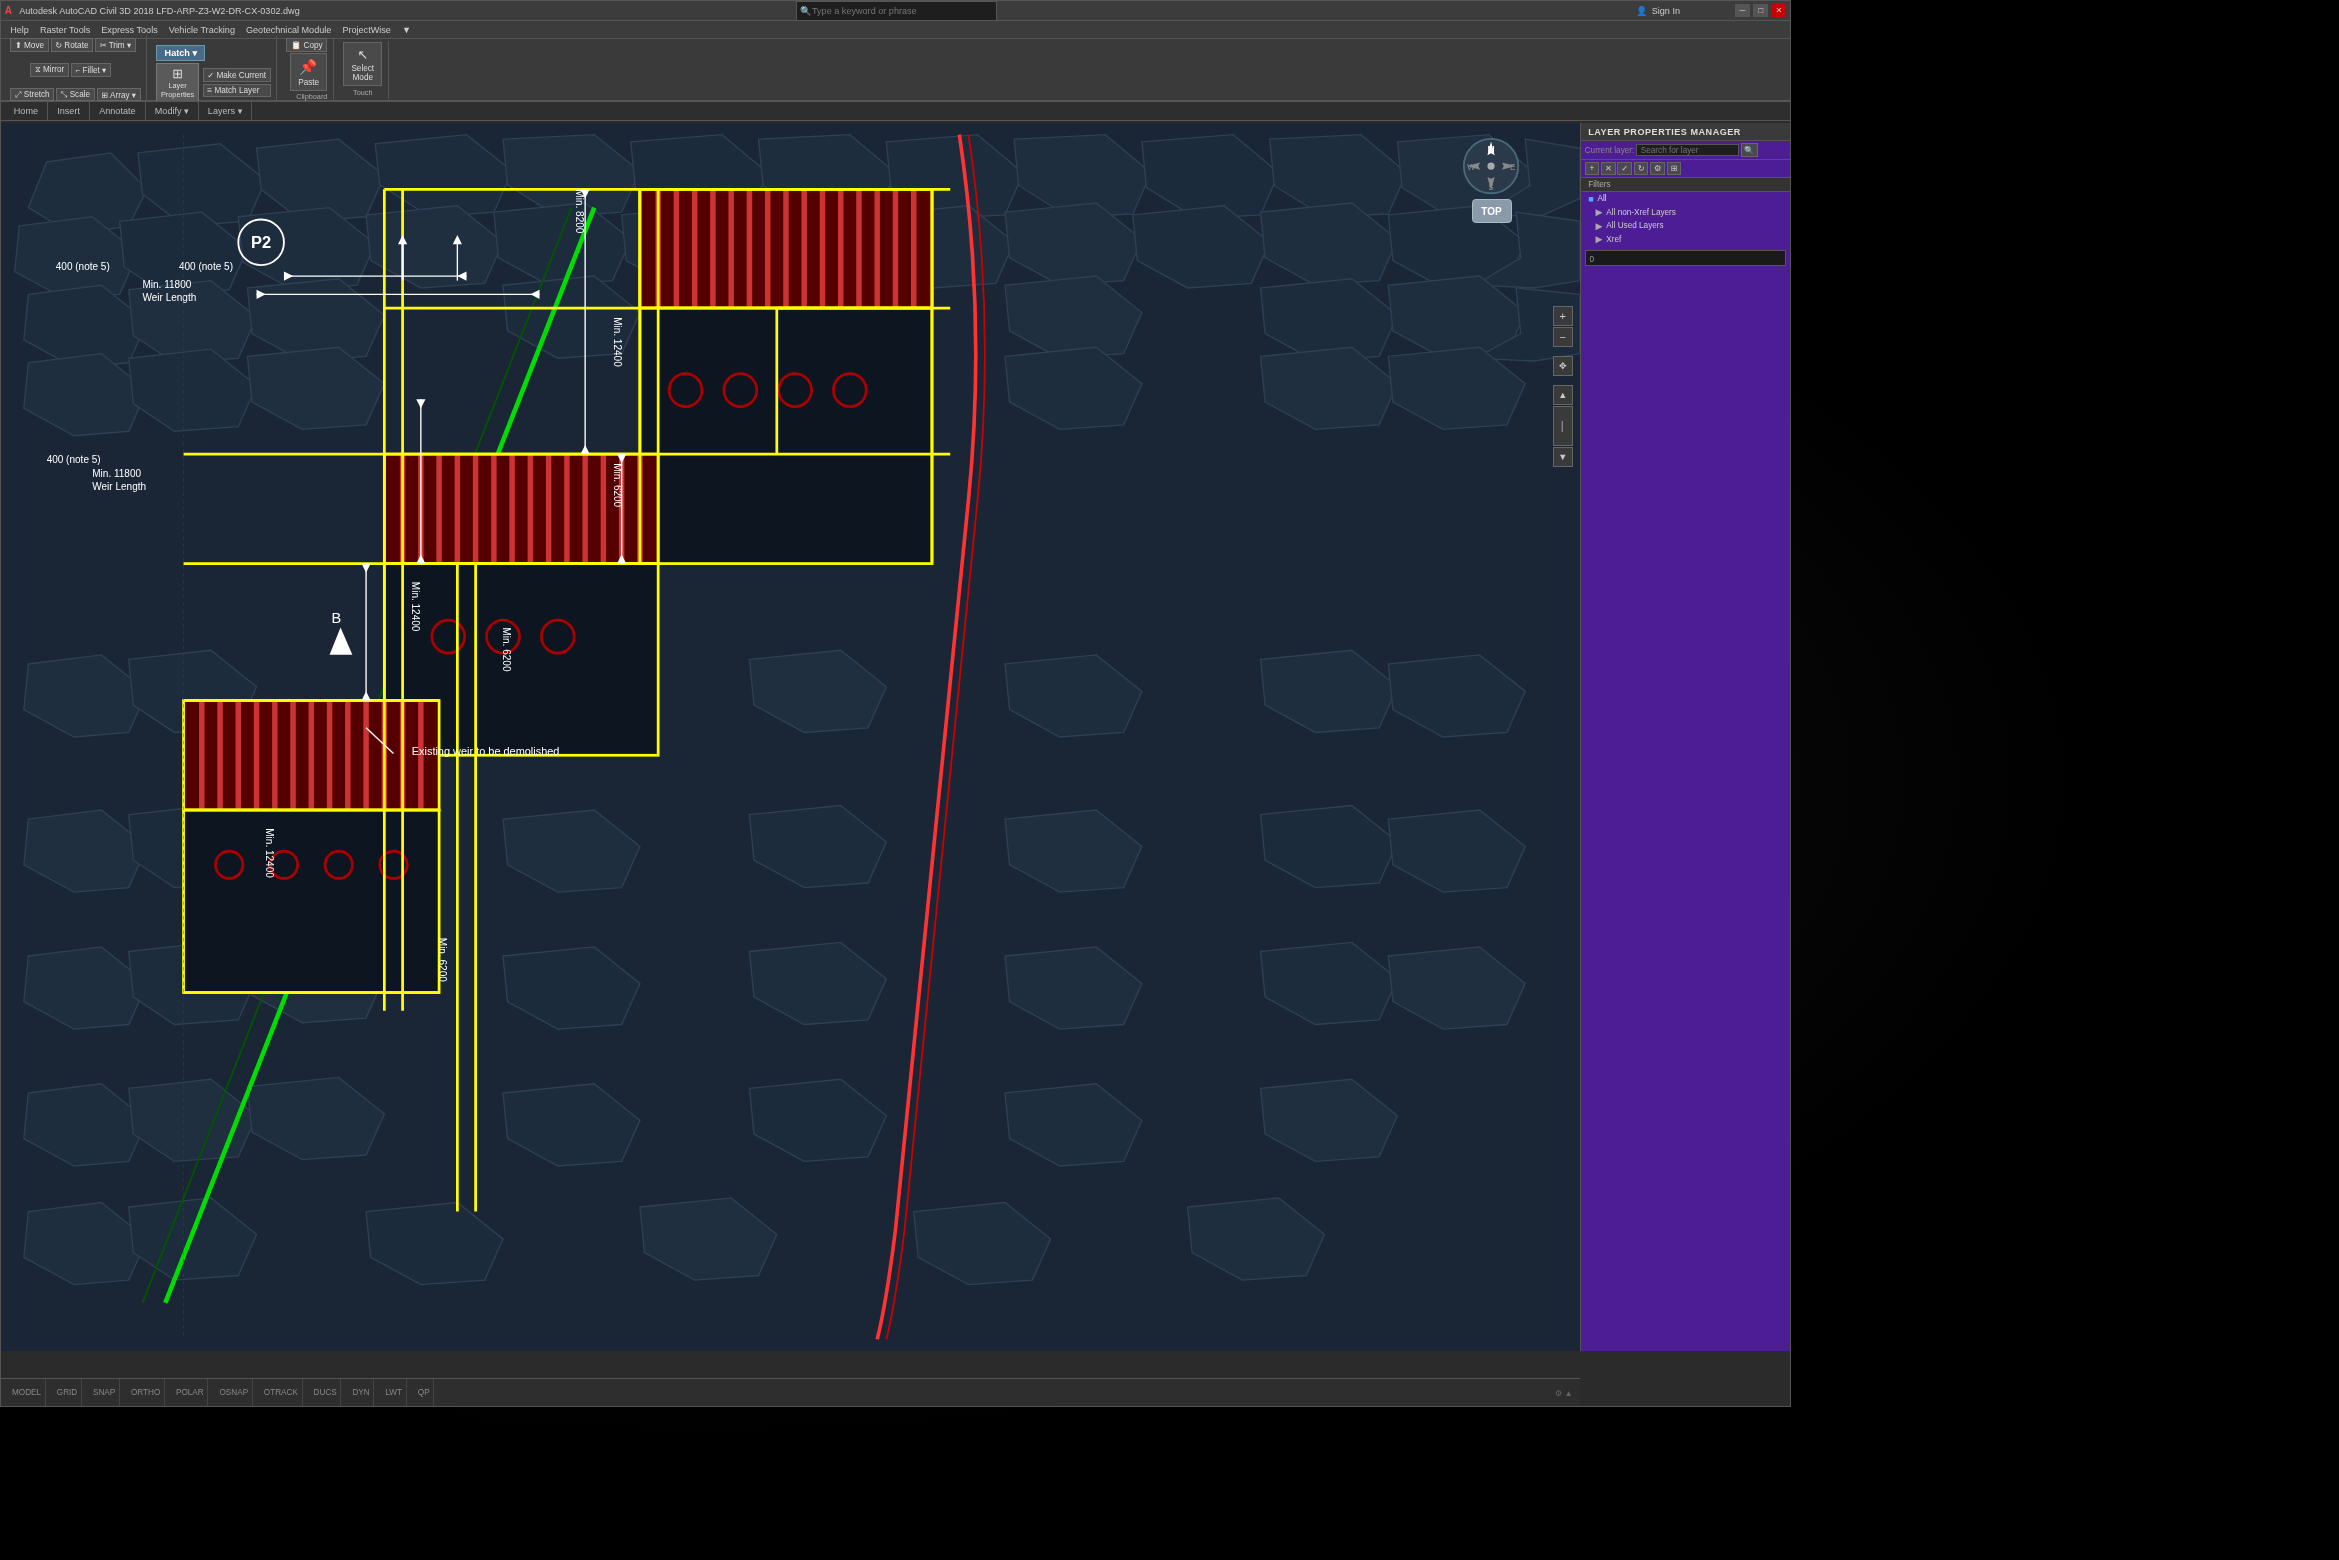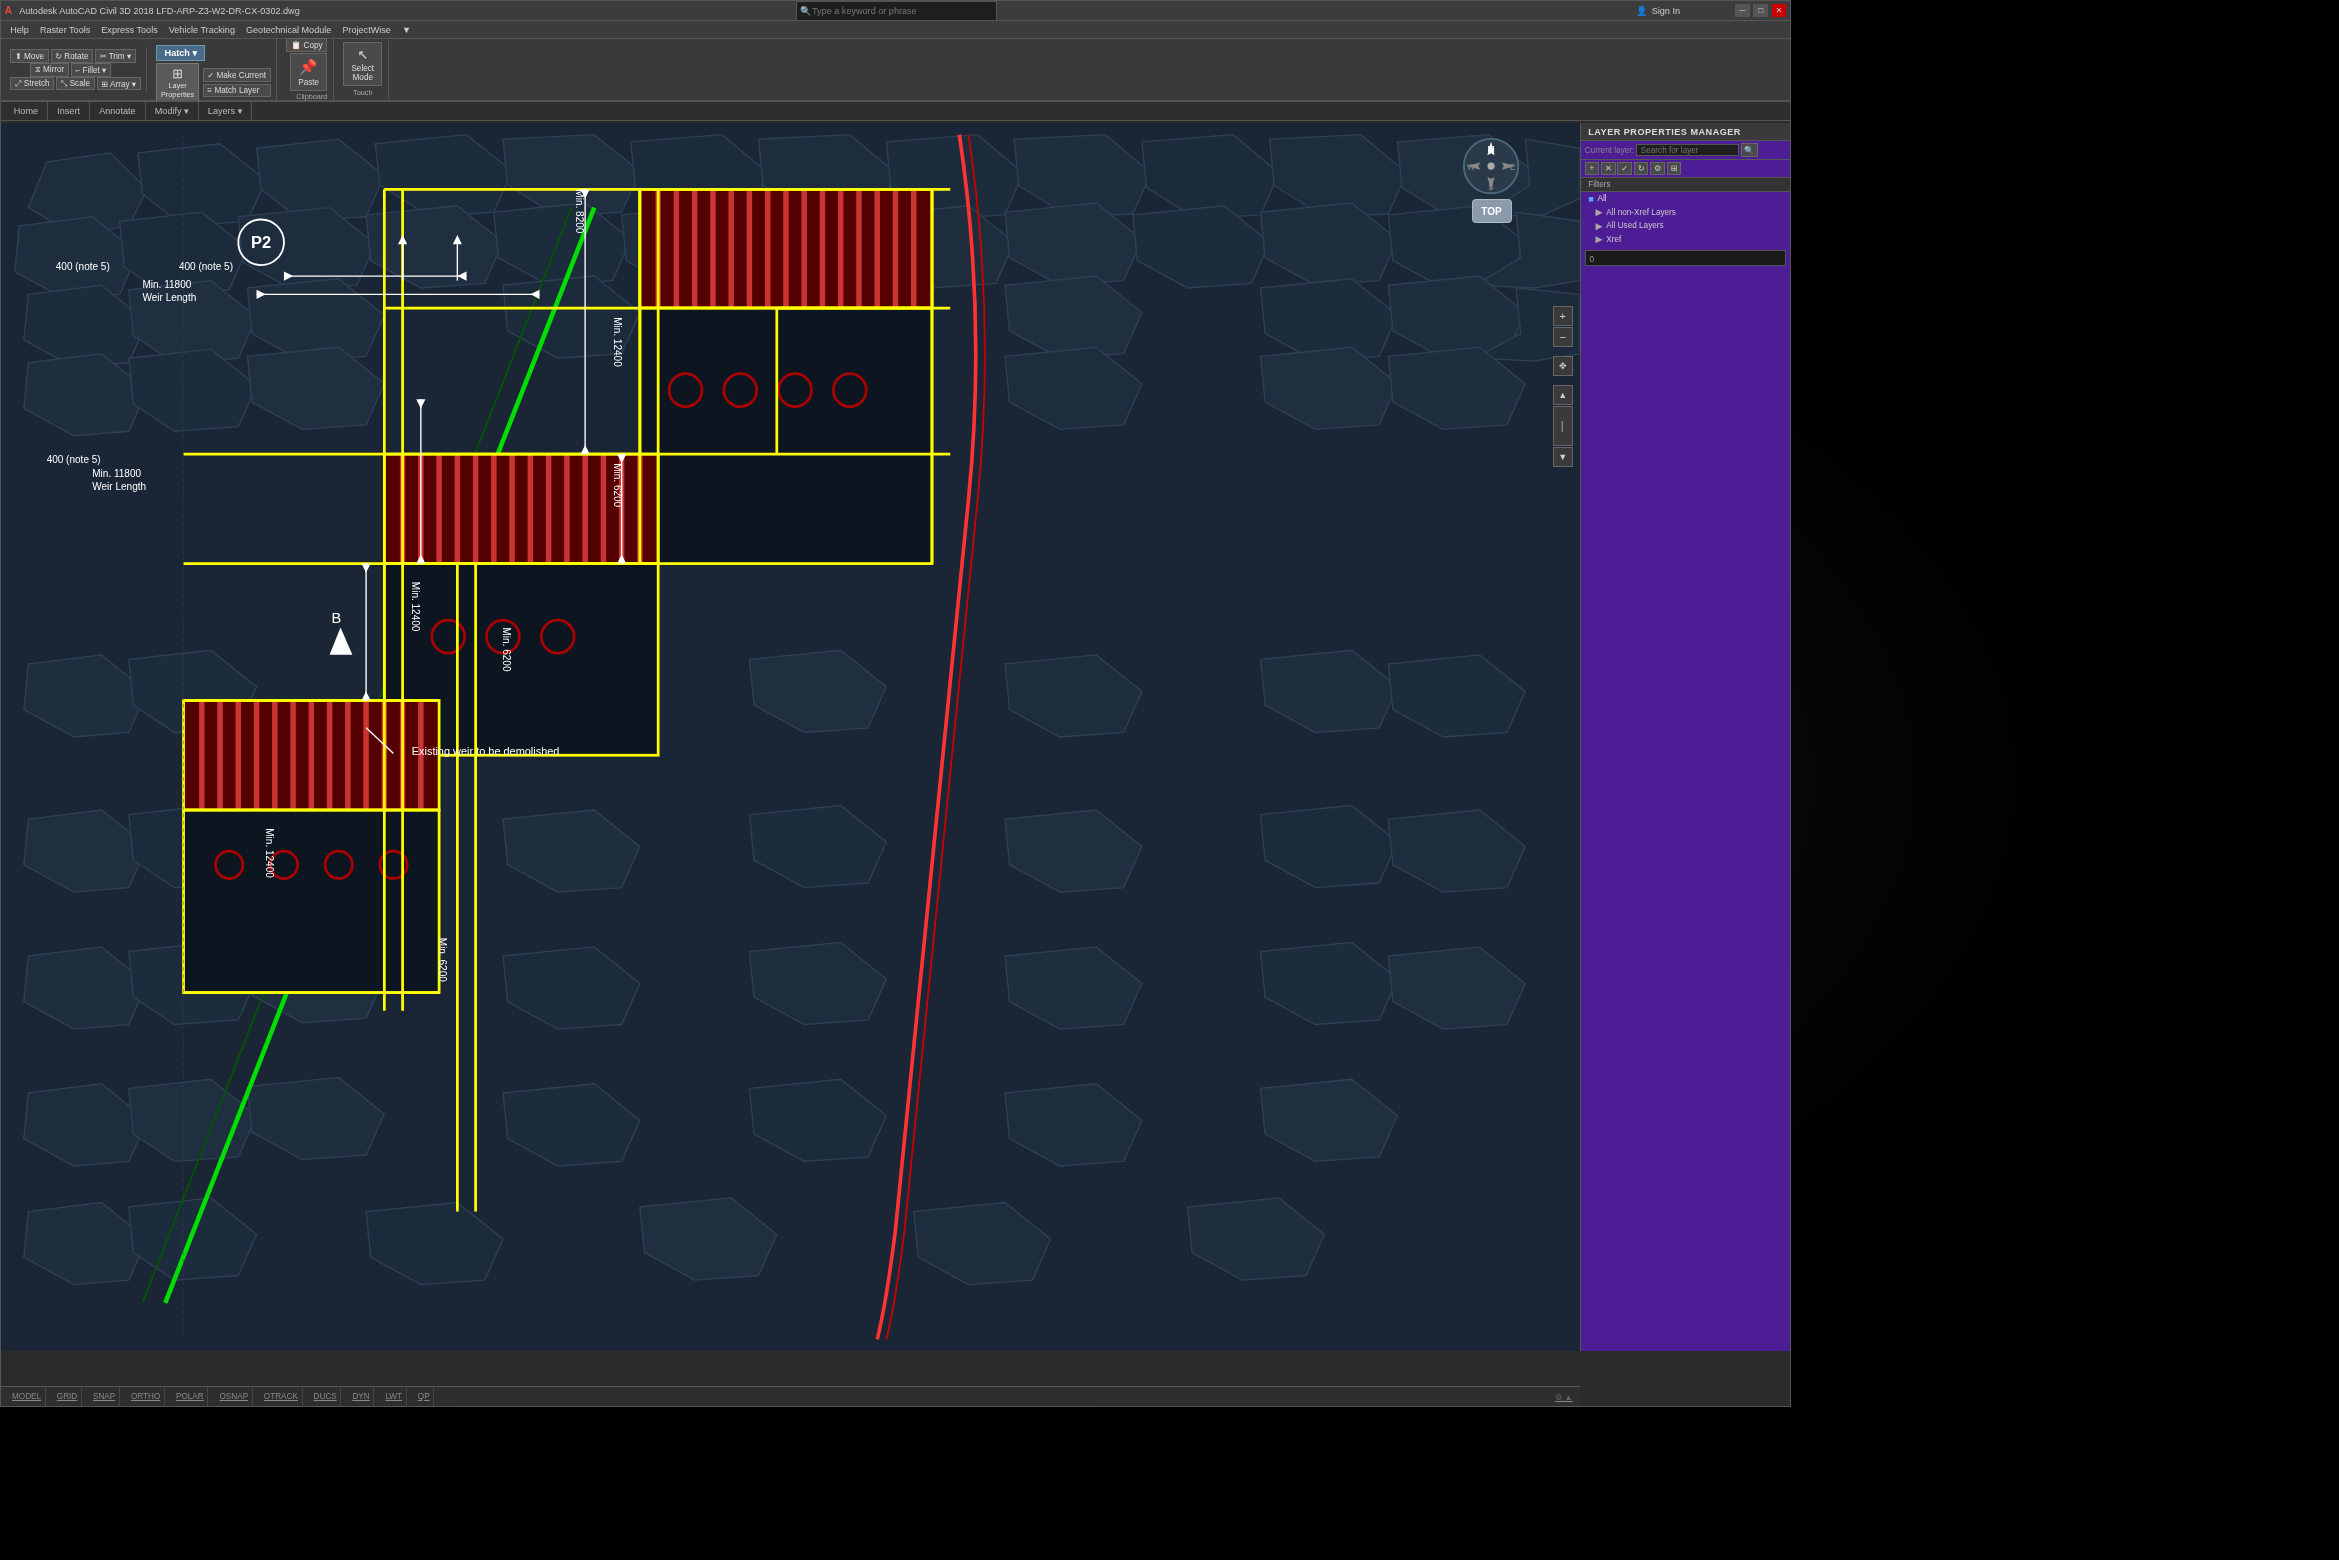--- a/index.html
+++ b/index.html
@@ -238,30 +238,29 @@
     .filter-indent {
       padding-left: 14.6px;
     }
 
     
     .status-bar {
       position: absolute;
       bottom: 0;
       left: 0;
       right: 210px;
-      height: 20px;
+      height: 28px;
       background: #2e2e2e;
       border-top: 0.9px solid #555;
       display: flex;
       align-items: center;
       padding: 0 7.3px;
       gap: 7.3px;
       color: #888;
       font-size: 8.2px;
-      text-decoration: underline;
     }
     .status-item {
       padding: 0 3.7px;
       cursor: pointer;
       border-right: 0.9px solid #444;
       height: 100%;
       display: flex;
       align-items: center;
     }
 
@@ -314,21 +313,21 @@
     <span class="menu-item">Vehicle Tracking</span>
     <span class="menu-item">Geotechnical Module</span>
     <span class="menu-item">ProjectWise</span>
     <span class="menu-item">▼</span>
   </div>
 
   <div class="ribbon">
 
     <div style="height:62px;background:#3a3a3a;display:flex;align-items:center;padding:0 3.7px;gap:3.7px;border-bottom:0.9px solid #555;">
 
-      <div style="display:flex;flex-direction:column;gap:0;padding:1.8px 5.5px;border-right:0.9px solid #555;">
+      <div style="display:flex;flex-direction:column;gap:11px;padding:1.8px 5.5px;border-right:0.9px solid #555;">
         <div style="display:flex;gap:1.8px;">
           <button class="ribbon-btn">⬆ Move</button>
           <button class="ribbon-btn">↻ Rotate</button>
           <button class="ribbon-btn">✂ Trim ▾</button>
         </div>
         <div style="display:flex;gap:1.8px;margin-left:20px;">
           <button class="ribbon-btn">⧖ Mirror</button>
           <button class="ribbon-btn">⌐ Fillet ▾</button>
         </div>
         <div style="display:flex;gap:1.8px;">

